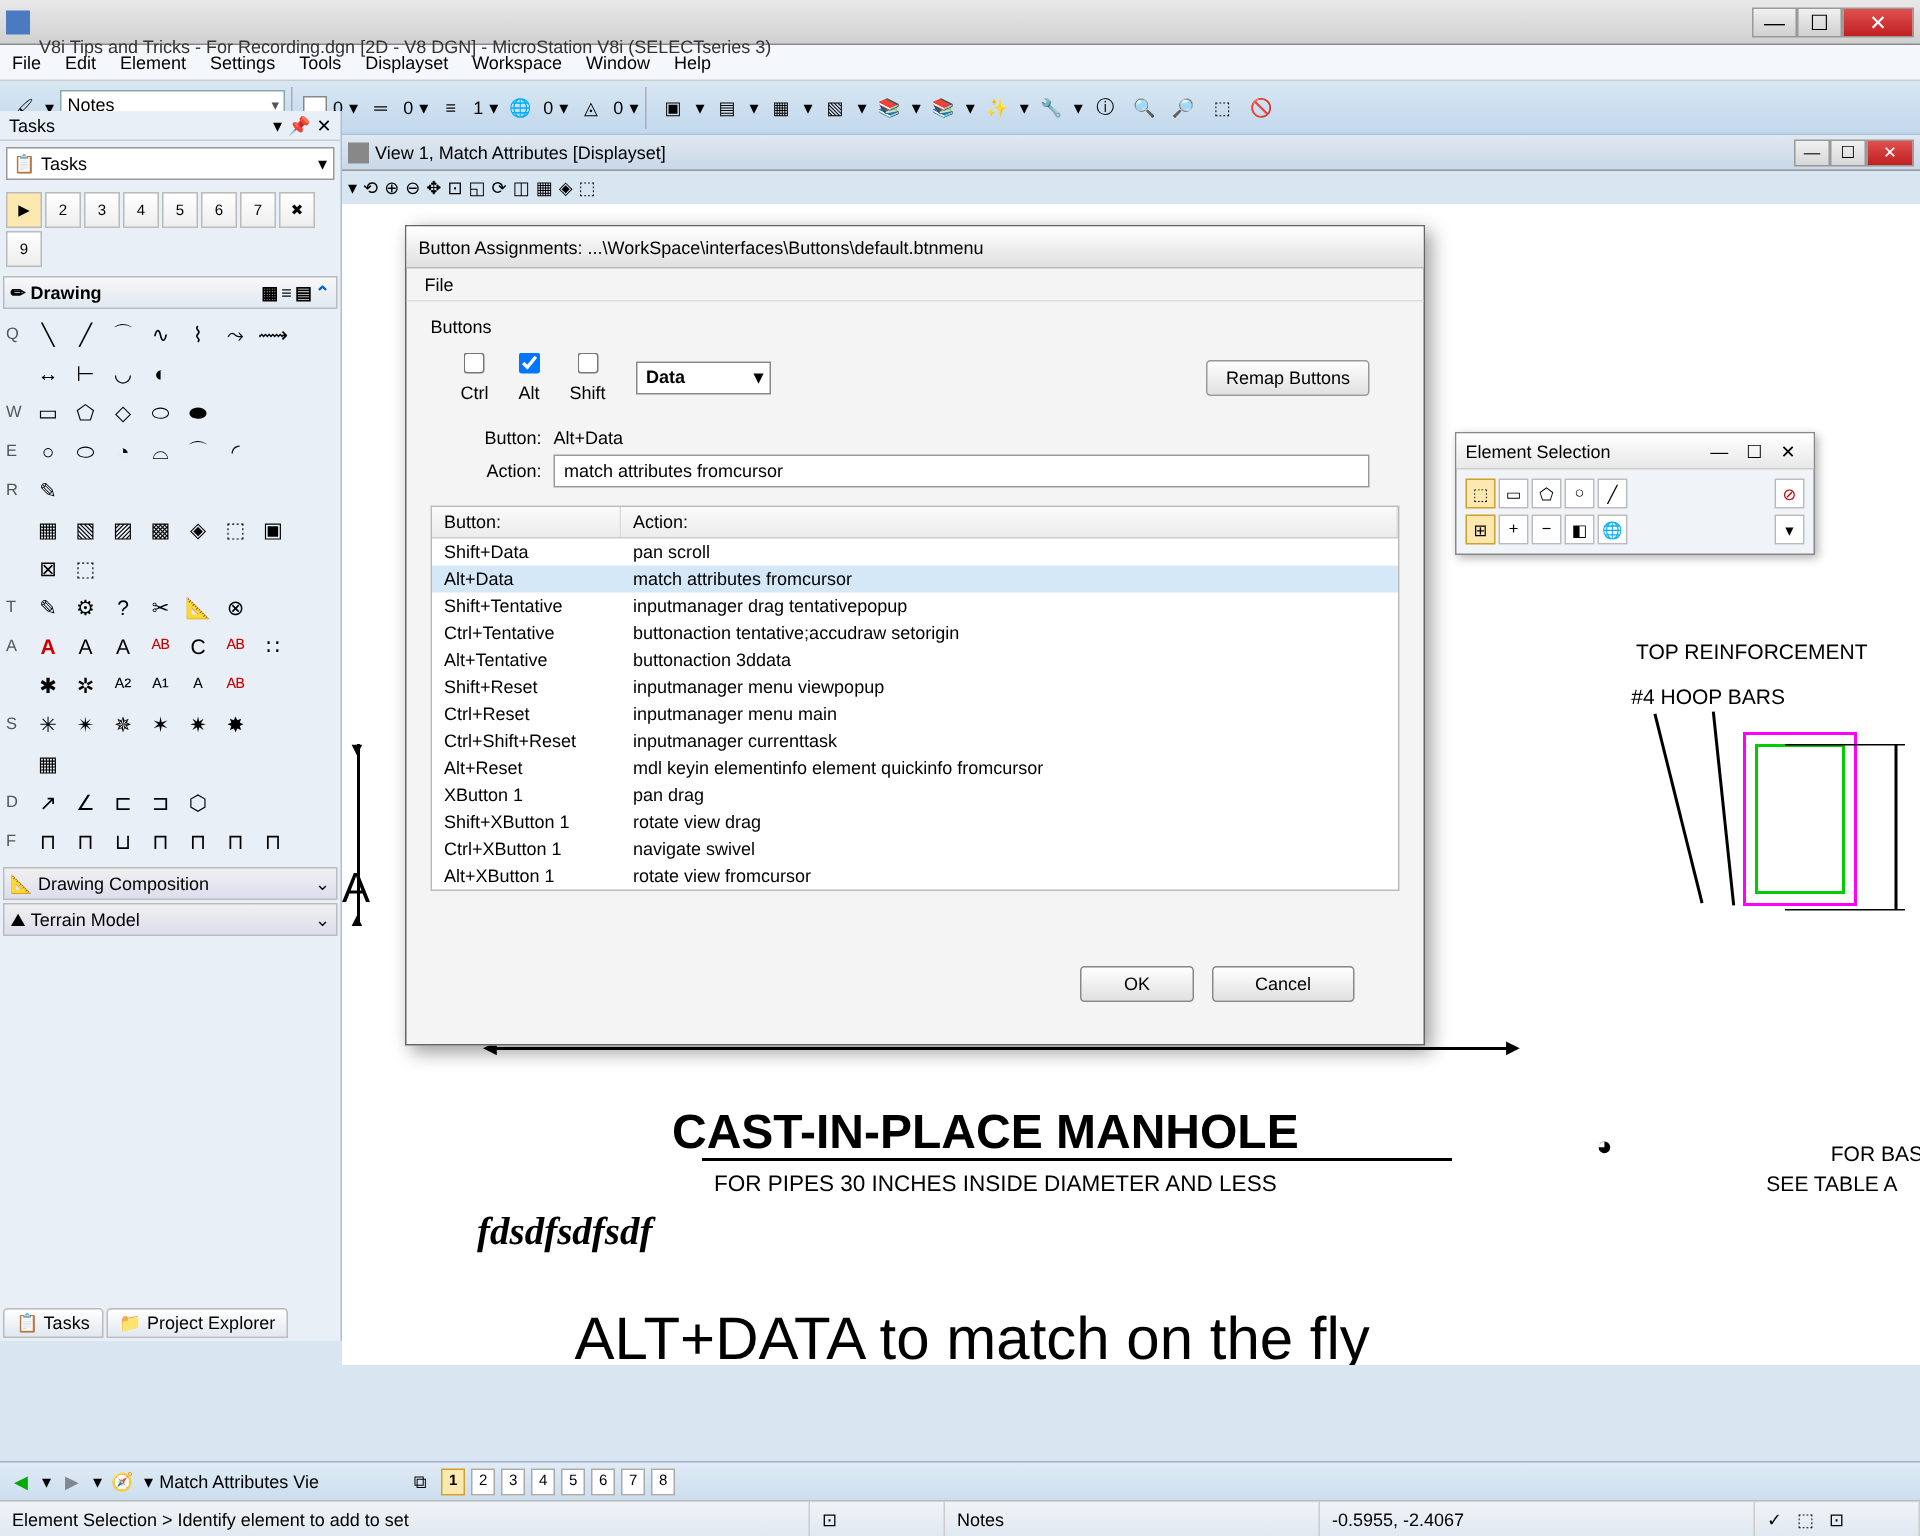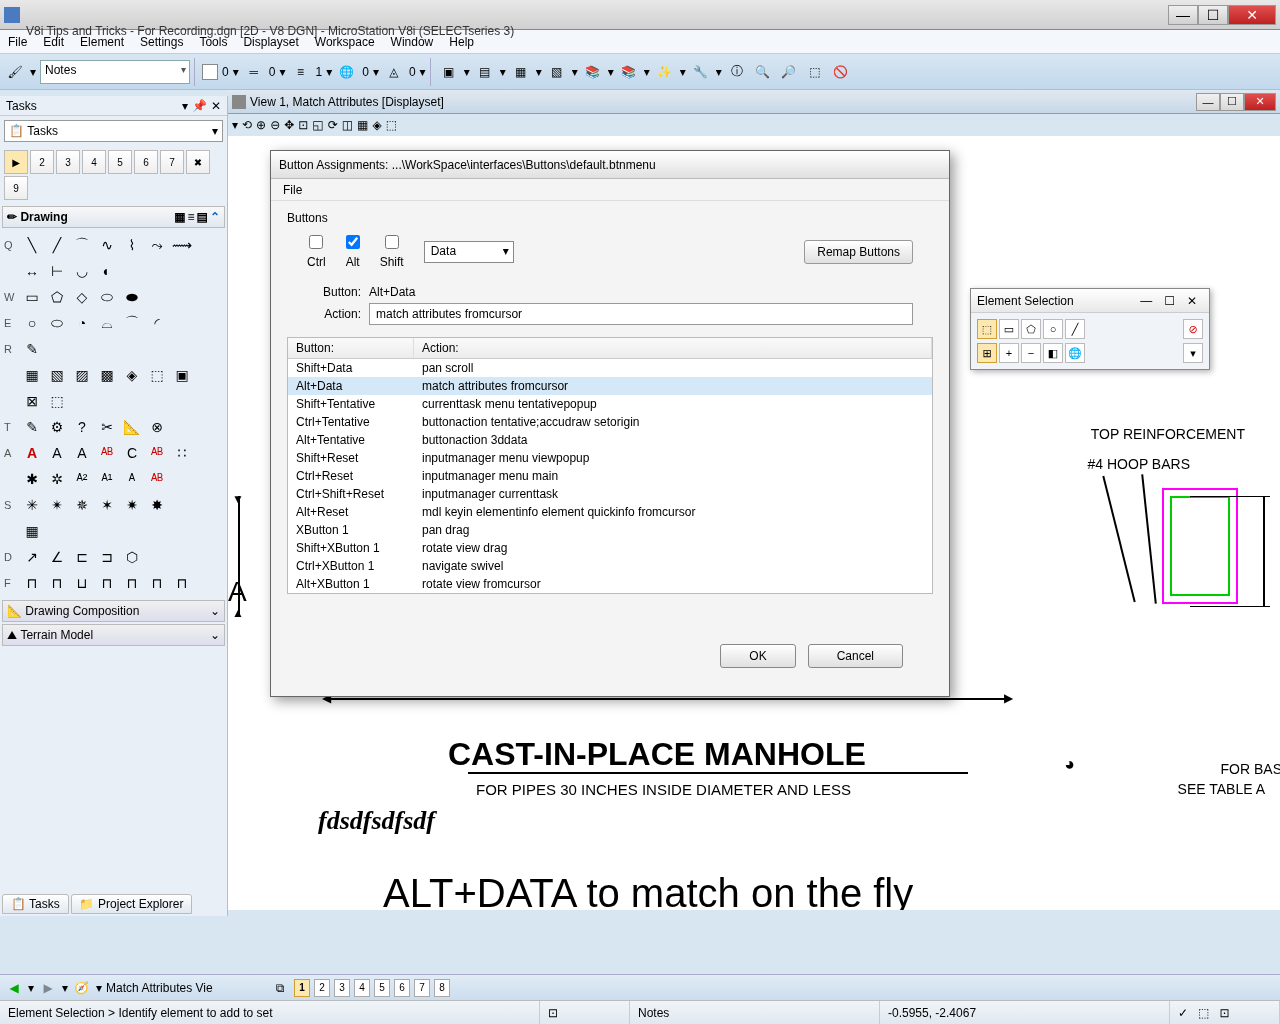--- a/index.html
+++ b/index.html
@@ -18,21 +18,21 @@
 .menubar span { cursor: default; }
 
 
 .toolbar { height: 36px; background: linear-gradient(#d8e6f2,#c2d8ec); display: flex; align-items: center; padding: 2px 4px; gap: 4px; border-bottom: 1px solid #a8c0d8; }
 .toolbar .tb-icon { width: 22px; height: 22px; display: inline-flex; align-items: center; justify-content: center; }
 .toolbar .tb-drop { height: 24px; background: white; border: 1px solid #8aa; padding: 2px 16px 2px 4px; position: relative; }
 .toolbar .tb-drop::after { content: "▾"; position: absolute; right: 3px; top: 3px; font-size: 10px; color: #555; }
 .toolbar .sep { width: 4px; height: 28px; border-left: 1px solid #aac; }
 
 
-.tasks-panel { position: absolute; left: 0; top: 96px; width: 228px; height: 820px; background: #e8eff6; border-right: 1px solid #a8c0d8; }
+.tasks-panel { position: absolute; left: 0; top: 74px; width: 228px; height: 820px; background: #e8eff6; border-right: 1px solid #a8c0d8; }
 .tasks-header { height: 20px; display: flex; align-items: center; padding: 0 6px; font-size: 12px; border-bottom: 1px solid #ccc; }
 .tasks-header .spacer { flex: 1; }
 .tasks-dropdown { margin: 4px; height: 22px; background: white; border: 1px solid #999; display: flex; align-items: center; padding: 0 4px; }
 .tasks-dropdown::after { content: "▾"; margin-left: auto; }
 .tool-grid { padding: 4px; display: flex; flex-wrap: wrap; gap: 2px; }
 .tool-grid .tool { width: 24px; height: 24px; border: 1px solid #bbb; background: linear-gradient(#fff,#eee); display: flex; align-items: center; justify-content: center; font-size: 10px; }
 .section-hdr { height: 22px; background: linear-gradient(#f8f8f8,#e0e8f0); border: 1px solid #bbb; margin: 2px; display: flex; align-items: center; padding: 0 4px; font-weight: bold; }
 .section-hdr .icons { margin-left: auto; display: flex; gap: 2px; font-size: 10px; }
 .drawing-tools { padding: 2px 4px; }
 .drawing-row { display: flex; align-items: center; height: 26px; }
@@ -75,21 +75,21 @@
 
 
 .dialog { position: absolute; left: 270px; top: 150px; width: 680px; background: #f4f4f4; border: 1px solid #666; box-shadow: 4px 4px 12px rgba(0,0,0,0.4); }
 .dialog .dlg-title { height: 28px; background: linear-gradient(#fff,#e0e0e0); display: flex; align-items: center; padding: 0 8px; border-bottom: 1px solid #bbb; }
 .dialog .dlg-menu { height: 22px; padding: 0 12px; display: flex; align-items: center; border-bottom: 1px solid #ddd; }
 .dialog .dlg-body { padding: 10px 16px; }
 .dialog .group-label { font-size: 12px; margin-bottom: 6px; }
 .dialog .button-opts { display: flex; align-items: center; gap: 20px; padding: 4px 20px 12px; }
 .dialog .chk { display: flex; align-items: center; gap: 6px; flex-direction: column; }
 .dialog .chk input { width: 14px; height: 14px; }
-.dialog .combo { height: 22px; background: white; border: 1px solid #888; padding: 2px 20px 2px 6px; position: relative; min-width: 90px; }
+.dialog .combo { height: 22px; background: white; border: 1px solid #888; padding: 2px 20px 2px 6px; position: relative; min-width: 90px; font-weight: bold; }
 .dialog .combo::after { content: "▾"; position: absolute; right: 4px; top: 2px; }
 .dialog .remap-btn { margin-left: auto; padding: 4px 12px; background: linear-gradient(#fff,#e0e0e0); border: 1px solid #999; border-radius: 3px; }
 .dialog .field-row { display: flex; align-items: center; gap: 8px; margin: 4px 20px; }
 .dialog .field-row .label { width: 54px; text-align: right; }
 .dialog .field-row .value { }
 .dialog .field-row input.action { flex: 1; height: 22px; border: 1px solid #999; padding: 2px 6px; }
 .dialog .assignments { margin: 12px 0 0; border: 1px solid #bbb; background: white; }
 .dialog .assign-hdr { display: flex; background: linear-gradient(#fafafa,#ececec); border-bottom: 1px solid #ccc; }
 .dialog .assign-hdr div { padding: 3px 8px; border-right: 1px solid #ddd; }
 .dialog .assign-hdr .col-btn { width: 126px; }
@@ -502,21 +502,21 @@
           <div class="assign-row">
             <div class="col-btn">Shift+Data</div>
             <div class="col-act">pan scroll</div>
           </div>
           <div class="assign-row selected">
             <div class="col-btn">Alt+Data</div>
             <div class="col-act">match attributes fromcursor</div>
           </div>
           <div class="assign-row">
             <div class="col-btn">Shift+Tentative</div>
-            <div class="col-act">currenttask menu tentativepopup</div>
+            <div class="col-act">inputmanager drag tentativepopup</div>
           </div>
           <div class="assign-row">
             <div class="col-btn">Ctrl+Tentative</div>
             <div class="col-act">buttonaction tentative;accudraw setorigin</div>
           </div>
           <div class="assign-row">
             <div class="col-btn">Alt+Tentative</div>
             <div class="col-act">buttonaction 3ddata</div>
           </div>
           <div class="assign-row">

